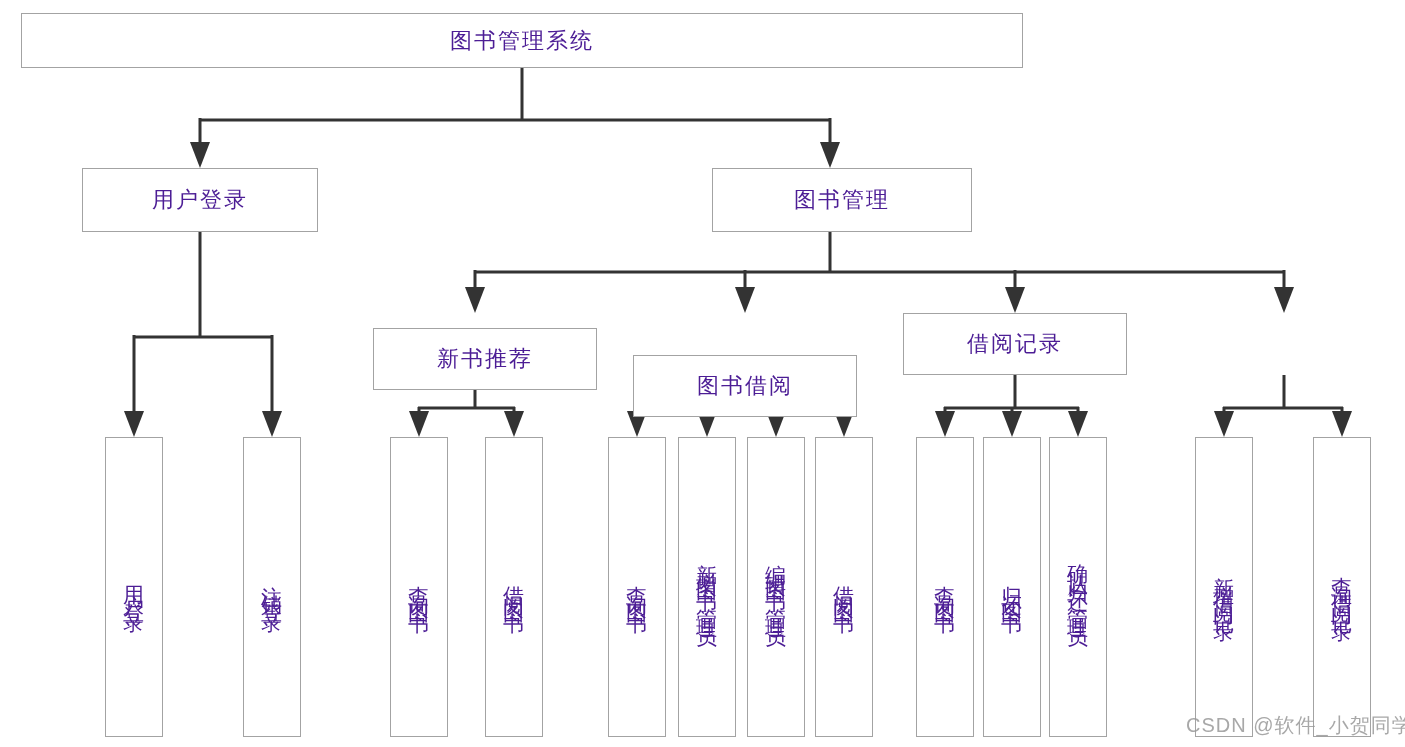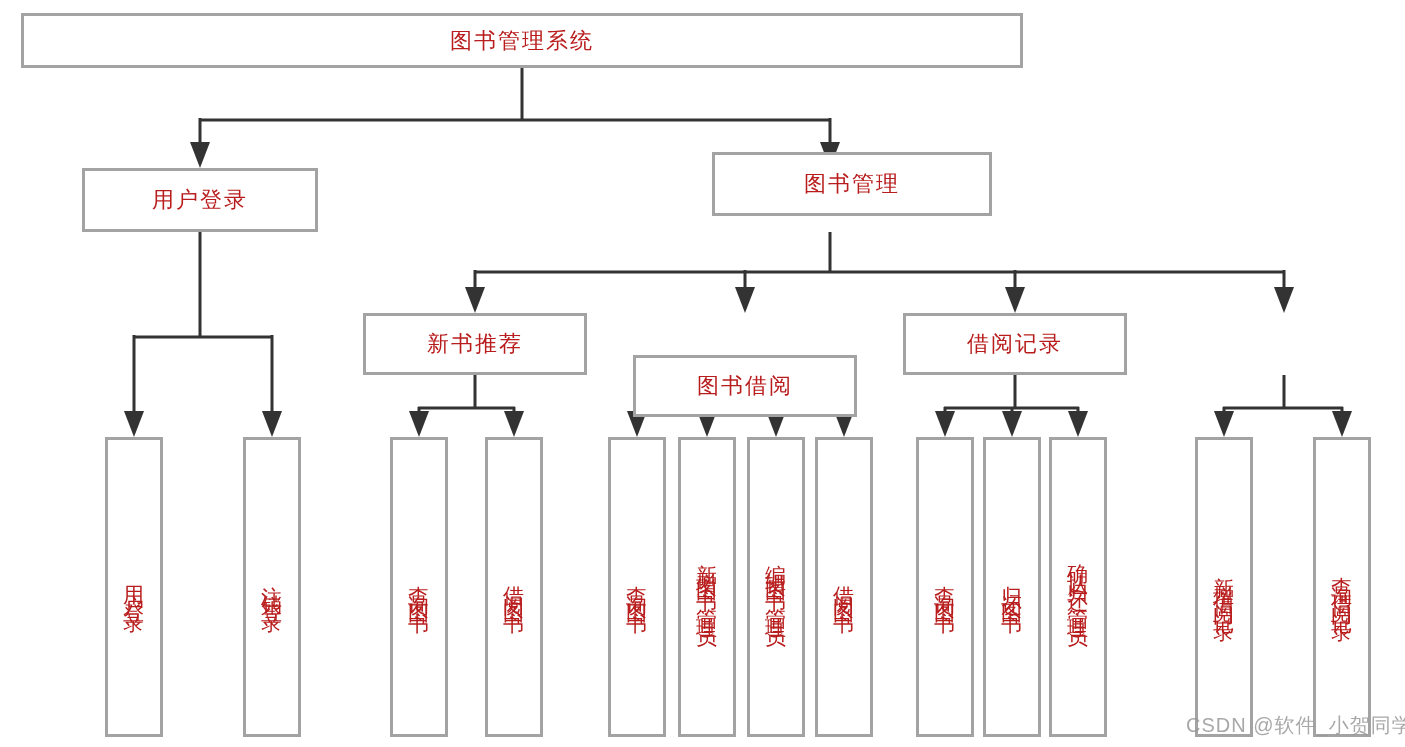--- a/index.html
+++ b/index.html
@@ -16,45 +16,45 @@
   }
   .connectors {
     position: absolute; left: 0; top: 0;
     width: 1405px; height: 747px;
   }
   .connectors path { stroke: #333333; stroke-width: 3; fill: none; }
   .connectors polygon { fill: #333333; stroke: none; }
   .node {
     position: absolute;
     background: #ffffff;
-    border: 3px solid #a3a3a3;
+    border: 1px solid #a3a3a3;
     display: flex; align-items: center; justify-content: center;
-    color: #b91c1c;
+    color: #4c1d95;
     font-size: 22px;
     letter-spacing: 2px;
     text-align: center;
     white-space: nowrap;
     z-index: 2;
   }
   .node.v {
     writing-mode: vertical-rl;
     text-orientation: mixed;
     font-size: 21px;
     letter-spacing: 9px;
     line-height: 1;
     white-space: normal;
   }
   
   .n-root { left: 21px; top: 13px; width: 1002px; height: 55px; }
   
   .n-user-login { left: 82px;  top: 168px; width: 236px; height: 64px; }
-  .n-book-mgmt  { left: 712px; top: 152px; width: 280px; height: 64px; }
+  .n-book-mgmt  { left: 712px; top: 168px; width: 260px; height: 64px; }
   
   .lvl3 { top: 313px; width: 224px; height: 62px; }
-  .n-new-book       { left: 363px; }
+  .n-new-book       { left: 373px; margin-top: 15px; }
   .n-book-borrow    { left: 633px; margin-top: 42px; }
   .n-current-borrow { left: 903px; }
   .n-borrow-record  { left: 1172px; }
   
   .leaf { top: 437px; width: 58px; height: 300px; }
   .n-login      { left: 105px; }
   .n-logout     { left: 243px; }
   .n-nb-query   { left: 390px; }
   .n-nb-borrow  { left: 485px; }
   .n-bb-query   { left: 608px; }

